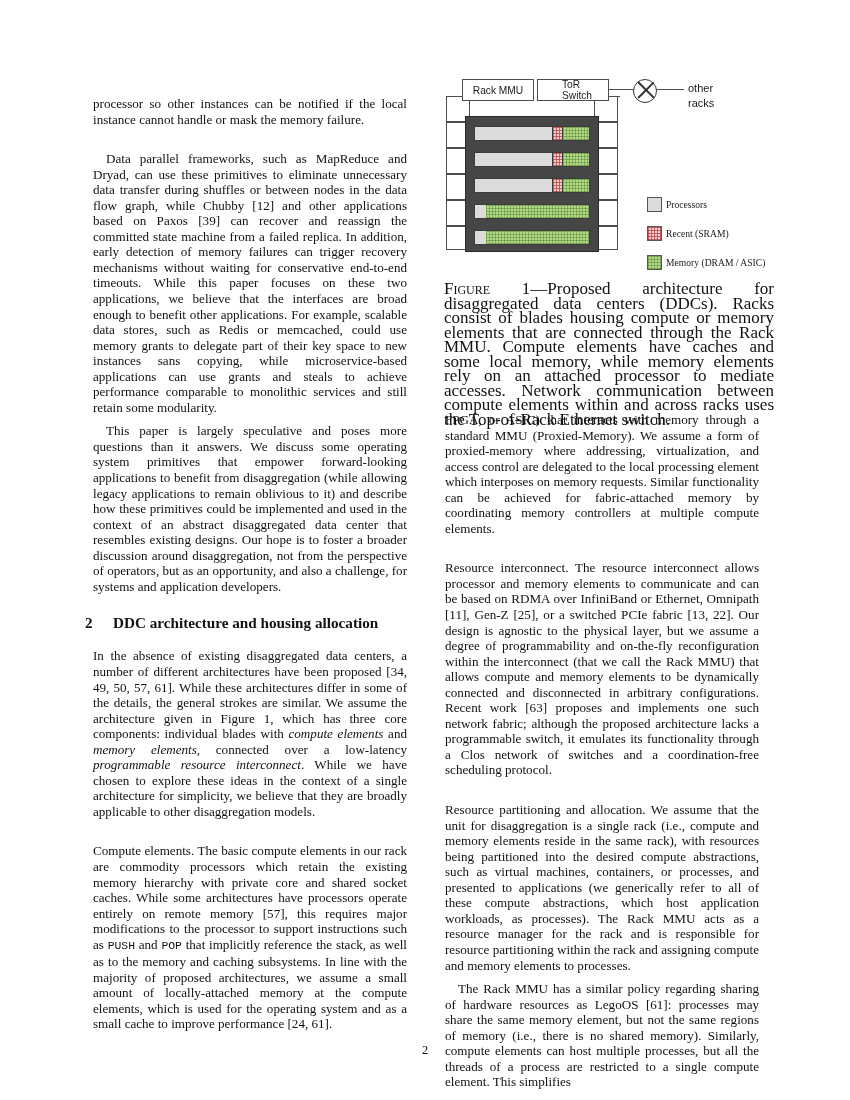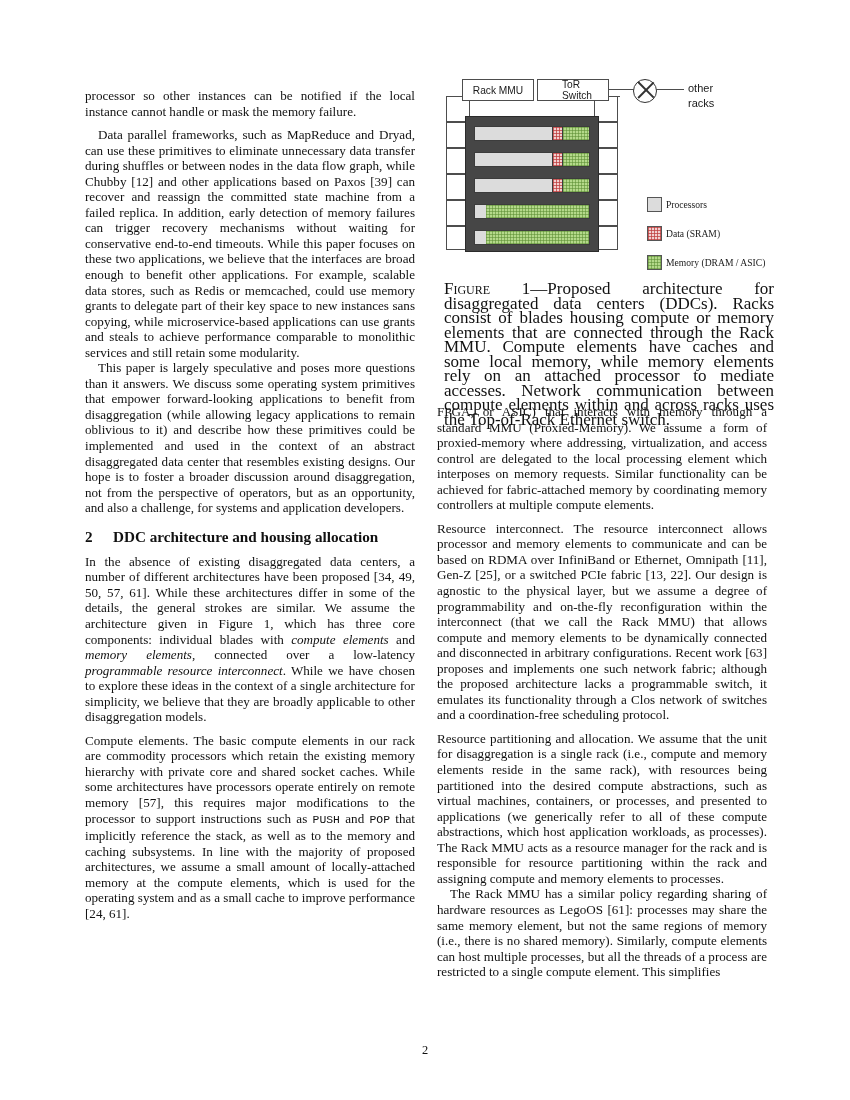--- a/index.html
+++ b/index.html
@@ -31,21 +31,21 @@
     font-size: 13.1px;
     line-height: 15.55px;
     text-align: justify;
     text-justify: inter-word;
     hyphens: none;
   }
   .col-left  { left: 85px;  }
   .col-right { left: 437px; }
 
   .para {
-    margin: 0;
+    margin: 8px;
     text-indent: 13px;
   }
   .para.noindent { text-indent: 0; }
   .para + .para { margin-top: 0px; }
 
   .gap-sm { height: 8px; }
   .gap-md { height: 11px; }
 
   h2.section {
     font-size: 15.2px;
@@ -318,21 +318,21 @@
         <div>racks</div>
       </div>
 
       <div class="legend" style="left:203px; top:114px;">
         <div class="legend-row">
           <div class="legend-sw" style="background:#dcdcdc;"></div>
           <div class="legend-txt">Processors</div>
         </div>
         <div class="legend-row">
           <div class="legend-sw seg-cache" style="height:15px;"></div>
-          <div class="legend-txt">Data (SRAM)</div>
+          <div class="legend-txt">Recent (SRAM)</div>
         </div>
         <div class="legend-row">
           <div class="legend-sw seg-mem" style="height:15px;"></div>
           <div class="legend-txt">Memory (DRAM / ASIC)</div>
         </div>
       </div>
     </div>
 
     <div class="fig-cap"><span class="smallcaps">Figure 1</span><span>—</span><span>Proposed architecture for disaggregated data centers (DDCs). Racks consist of blades housing compute or memory elements that are connected through the Rack MMU. Compute elements have caches and some local memory, while memory elements rely on an attached processor to mediate accesses. Network communication between compute elements within and across racks uses the Top-of-Rack Ethernet switch.</span></div>
   </div>

